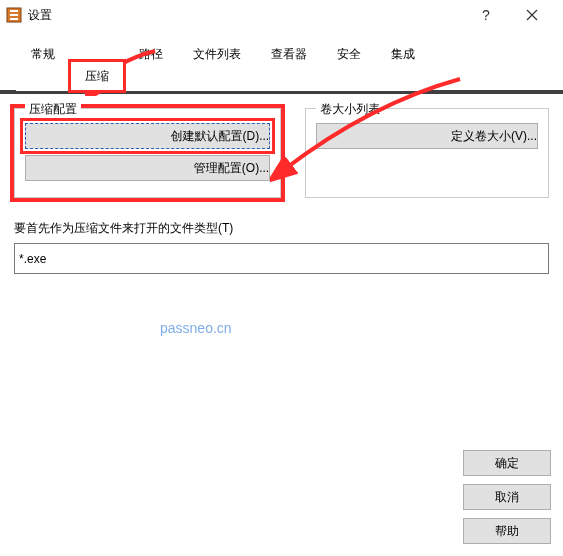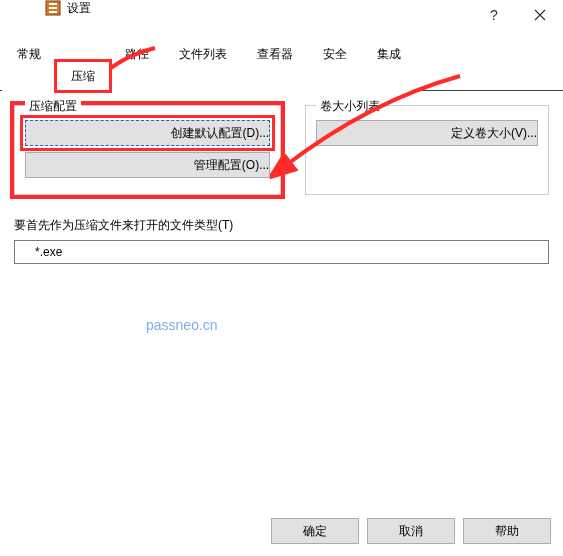--- a/index.html
+++ b/index.html
@@ -1,42 +1,42 @@
 <!DOCTYPE html>
 <html><head>
 <meta charset="utf-8">
 <style>
 * { box-sizing: border-box; margin: 0; padding: 0; font-family: "Microsoft YaHei", "SimSun", sans-serif; font-size: 12px; }
 body { background: #fff; width: 563px; height: 556px; position: relative; }
 
-.titlebar { height: 30px; display: flex; align-items: flex-start; padding: 0 0 0 6px; background: #fff; margin-left: 39px; }
+.titlebar { height: 30px; display: flex; align-items: center; padding: 0 8px 0 6px; background: #fff; }
 .titlebar .icon { width: 16px; height: 16px; display: inline-block; margin-right: 6px; }
 .titlebar .title { flex: 1; }
 .titlebar .sysbtn { width: 46px; height: 30px; display: flex; align-items: center; justify-content: center; font-size: 14px; color: #333; }
 
-.tabs { display: flex; padding: 8px 10px 0 2px; border-bottom: 1px solid #404040; position: relative; }
+.tabs { display: flex; padding: 8px 10px 0 16px; border-bottom: 4px solid #404040; position: relative; }
 .tab { padding: 6px 14px; border: 1px solid transparent; border-bottom: none; cursor: pointer; position: relative; top: 1px; background: #fff; }
 .tab.active { border-color: #ccc; background: #fff; z-index: 2; }
 .tab.hl { outline: 3px solid #ff2a2a; outline-offset: -1px; margin-top: 22px; }
 
 .content { padding: 14px 14px; position: relative; }
 .row1 { display: flex; gap: 24px; }
 .groupbox { border: 1px solid #ccc; padding: 14px 10px 10px 10px; position: relative; flex: 1; }
 .groupbox > .legend { position: absolute; top: -8px; left: 10px; background: #fff; padding: 0 4px; }
 .btn { display: block; width: 100%; height: 26px; background: #e1e1e1; border: 1px solid #adadad; margin-bottom: 6px; text-align: right; line-height: 24px; cursor: pointer; }
 .btn.hl { outline: 3px solid #ff2a2a; outline-offset: 2px; border: 1px dashed #2a5db0; }
 .box1.hl { outline: 4px solid #ff2a2a; outline-offset: 0; }
 
 .label { margin: 22px 0 6px 0; display: block; }
-.textfield { width: 100%; height: 24px; border: 1px solid #7a7a7a; padding: 2px 20px; }
+.textfield { width: 100%; height: 31px; border: 1px solid #7a7a7a; padding: 2px 4px; }
 
-.footer { position: absolute; bottom: 12px; right: 12px; display: flex; gap: 8px; }
+.footer { position: absolute; bottom: 12px; right: 12px; display: flex; gap: 8px; flex-direction: column; }
 .footer .fbtn { width: 88px; height: 26px; background: #e1e1e1; border: 1px solid #adadad; text-align: center; line-height: 24px; cursor: pointer; }
 
-.watermark { position: absolute; left: 146px; top: 226px; color: #7faee8; font-size: 14px; pointer-events: none; }
+.watermark { position: absolute; left: 160px; top: 226px; color: #7faee8; font-size: 14px; pointer-events: none; }
 
 .arrow { position: absolute; pointer-events: none; }
 </style>
 </head>
 <body>
 
 <div class="titlebar">
   <span class="icon">
     <svg width="16" height="16">
         <rect x="1" y="1" width="14" height="14" fill="#d97a2b" stroke="#7a3e10"></rect>

